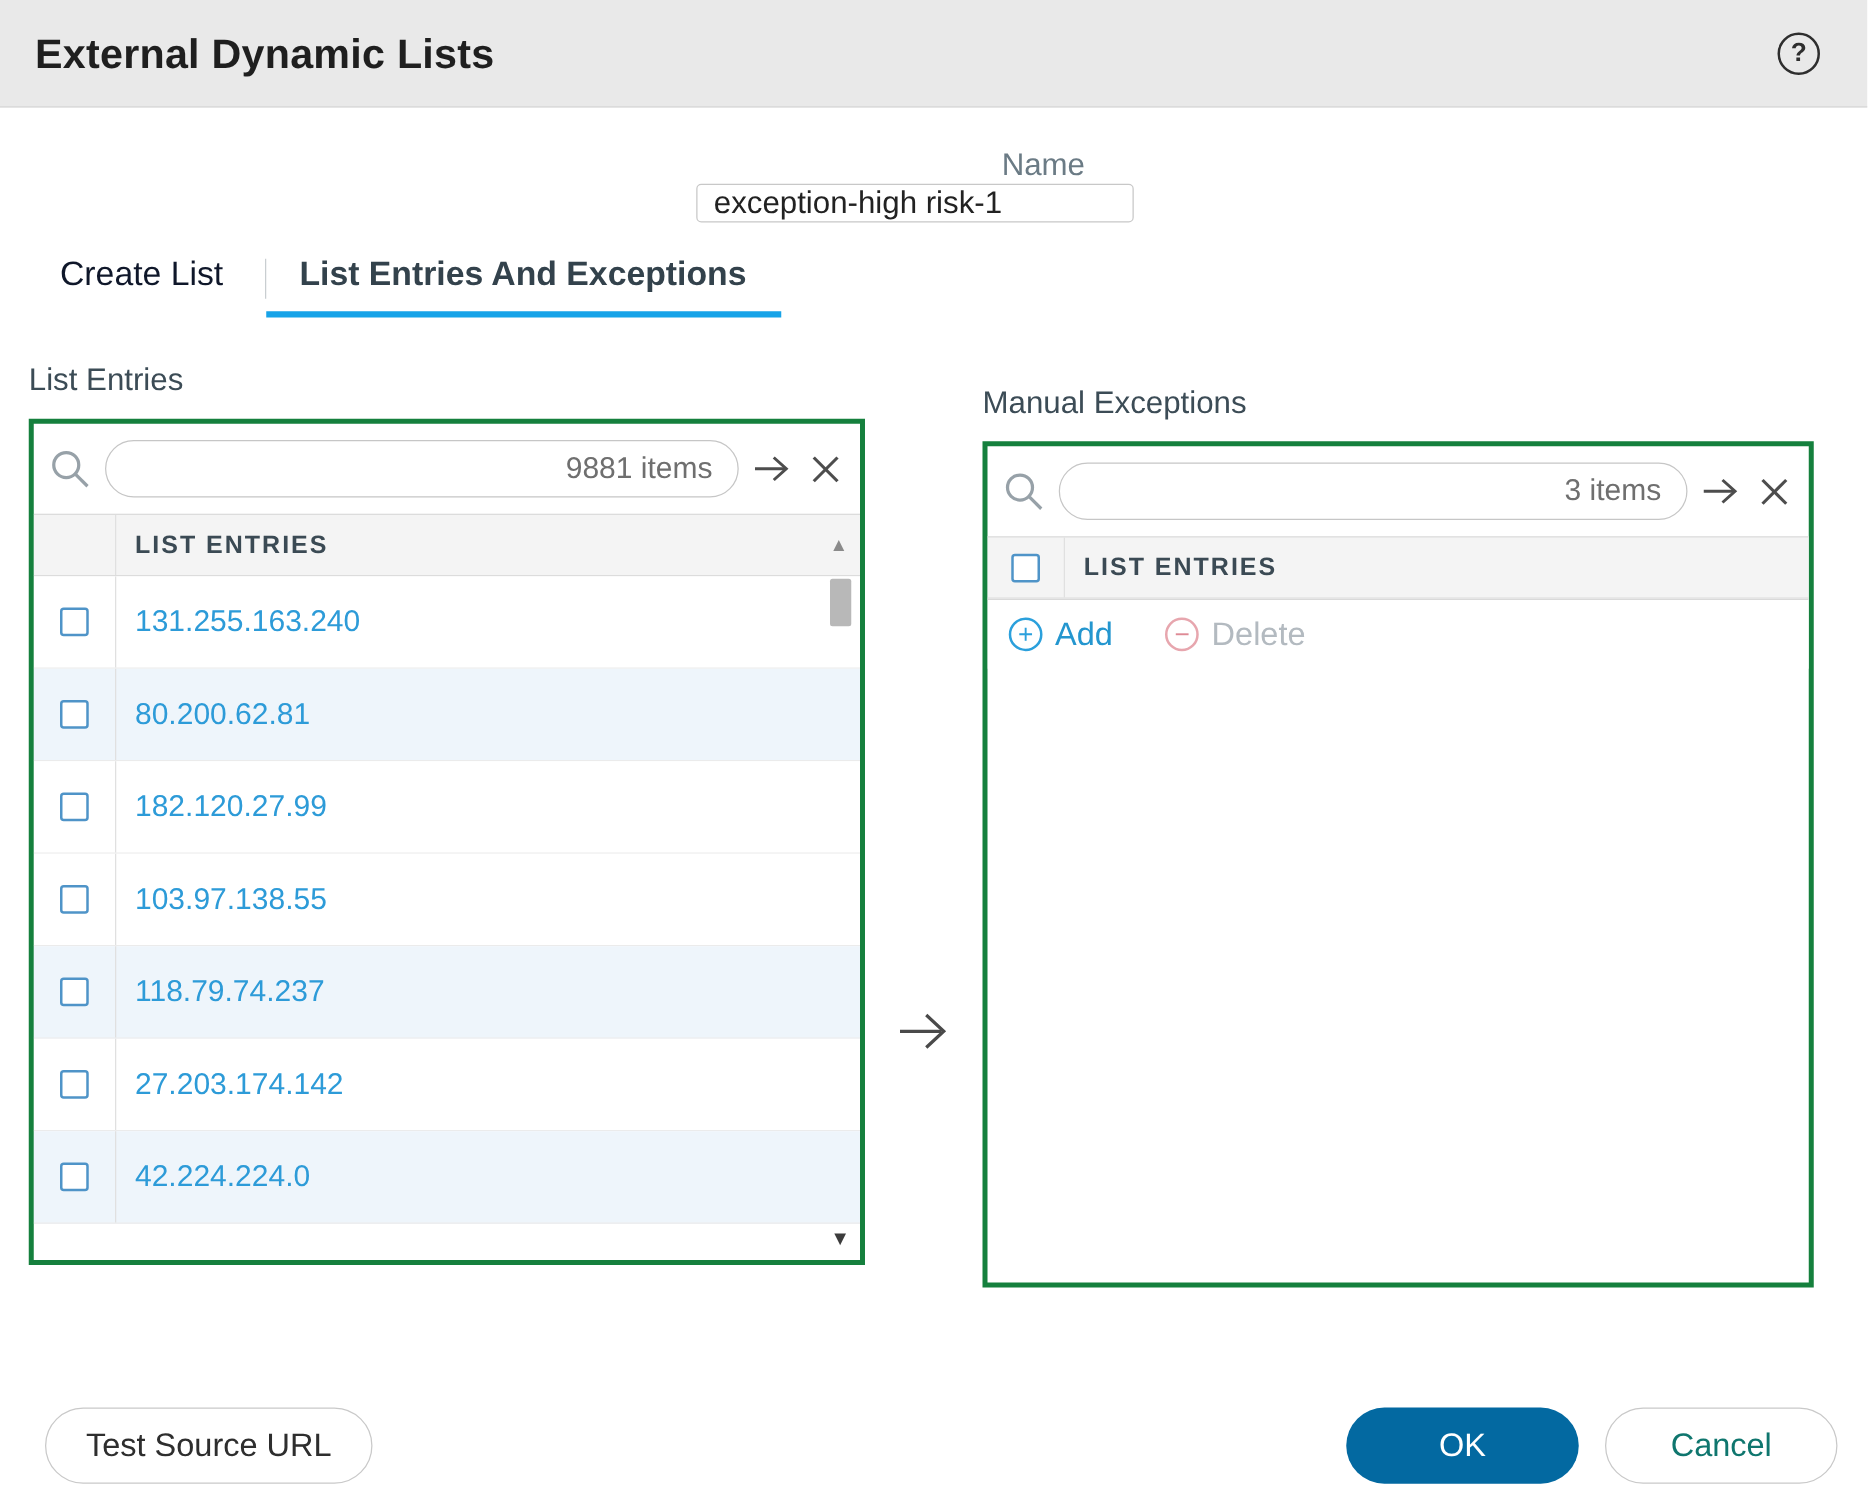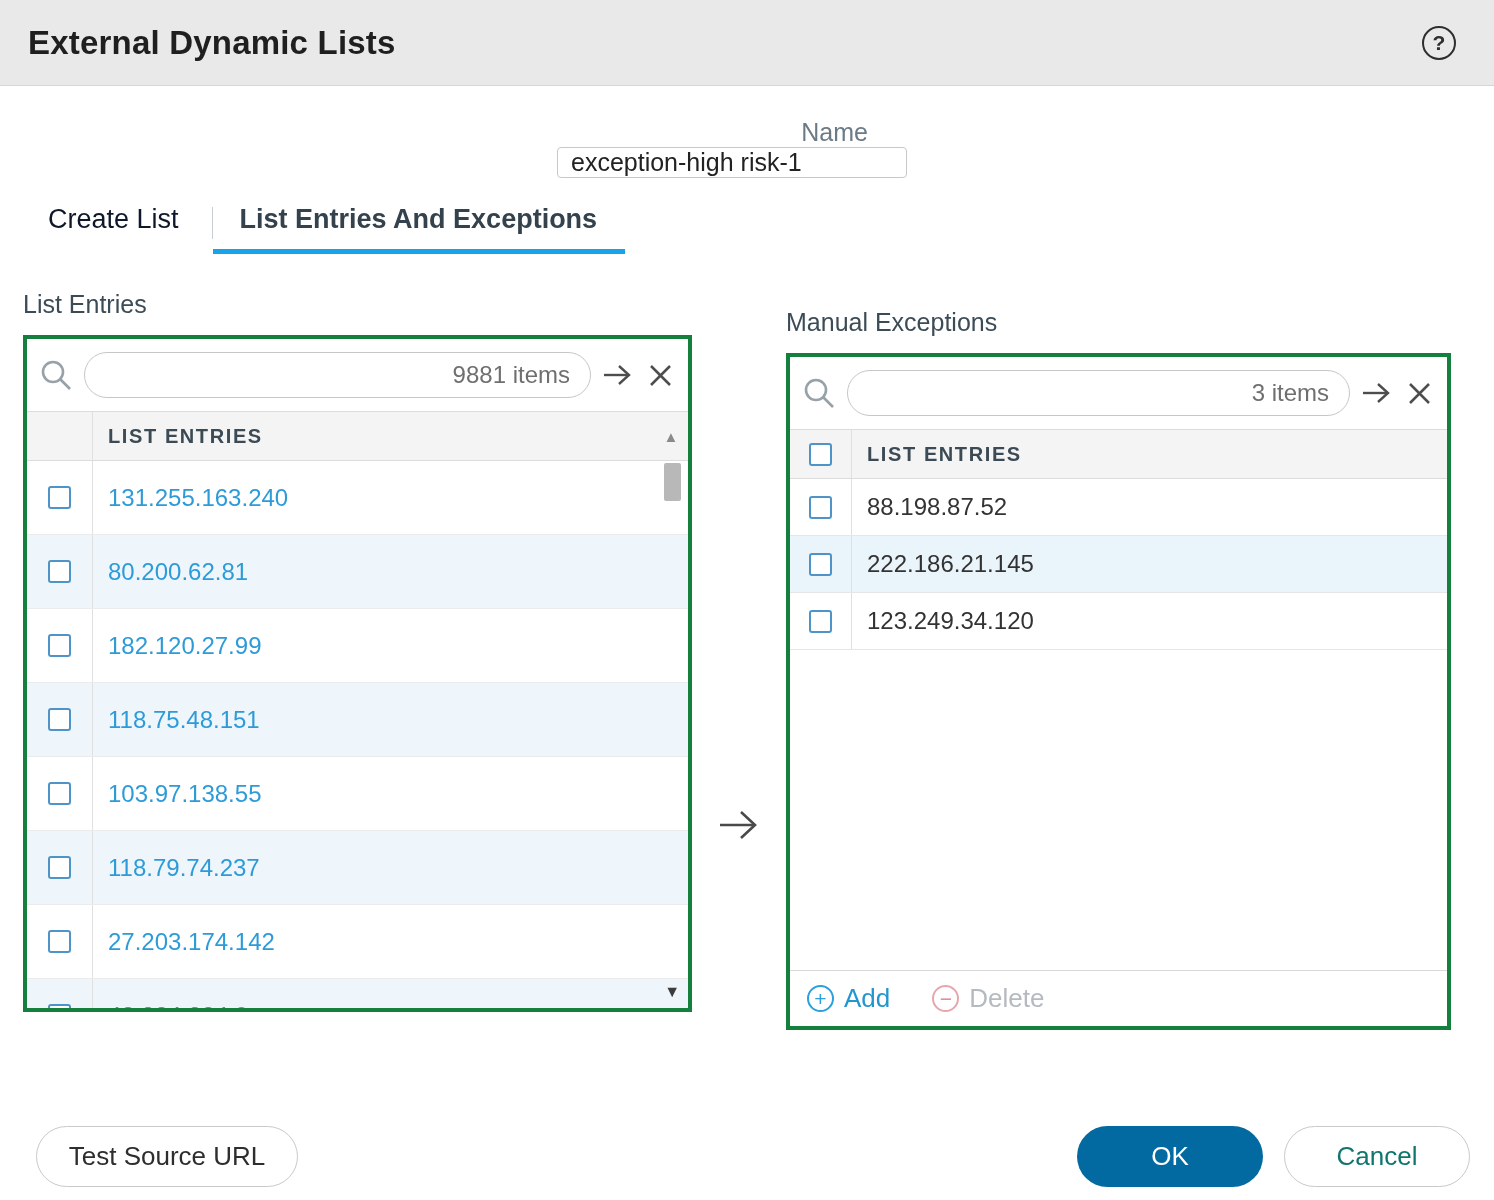--- a/index.html
+++ b/index.html
@@ -175,26 +175,20 @@
               <span class="checkbox"></span>
             </div>
           <div class="entry">80.200.62.81</div>
         </div>
         <div class="trow">
           <div class="cb-col">
               <span class="checkbox"></span>
             </div>
           <div class="entry">182.120.27.99</div>
         </div>
-        <div class="trow alt">
-          <div class="cb-col">
-              <span class="checkbox"></span>
-            </div>
-          <div class="entry">118.75.48.151</div>
-        </div>
         <div class="trow">
           <div class="cb-col">
               <span class="checkbox"></span>
             </div>
           <div class="entry">103.97.138.55</div>
         </div>
         <div class="trow alt">
           <div class="cb-col">
               <span class="checkbox"></span>
             </div>
@@ -256,40 +250,20 @@
         </span>
       </div>
 
       <div class="thead">
         <div class="cb-col">
             <span class="checkbox"></span>
           </div>
         <div class="th-label">LIST ENTRIES</div>
       </div>
 
-      <div class="tbody">
-        <div class="trow">
-          <div class="cb-col">
-              <span class="checkbox"></span>
-            </div>
-          <div class="entry">88.198.87.52</div>
-        </div>
-        <div class="trow selected">
-          <div class="cb-col">
-              <span class="checkbox"></span>
-            </div>
-          <div class="entry">222.186.21.145</div>
-        </div>
-        <div class="trow">
-          <div class="cb-col">
-              <span class="checkbox"></span>
-            </div>
-          <div class="entry">123.249.34.120</div>
-        </div>
-      </div>
 
       <div class="panel-actions">
         <div class="add-btn">
           <span class="circle-ic add-ic">+</span>
           <span class="add-label">Add</span>
         </div>
         <div class="del-btn">
           <span class="circle-ic del-ic">−</span>
           <span class="del-label">Delete</span>
         </div>

